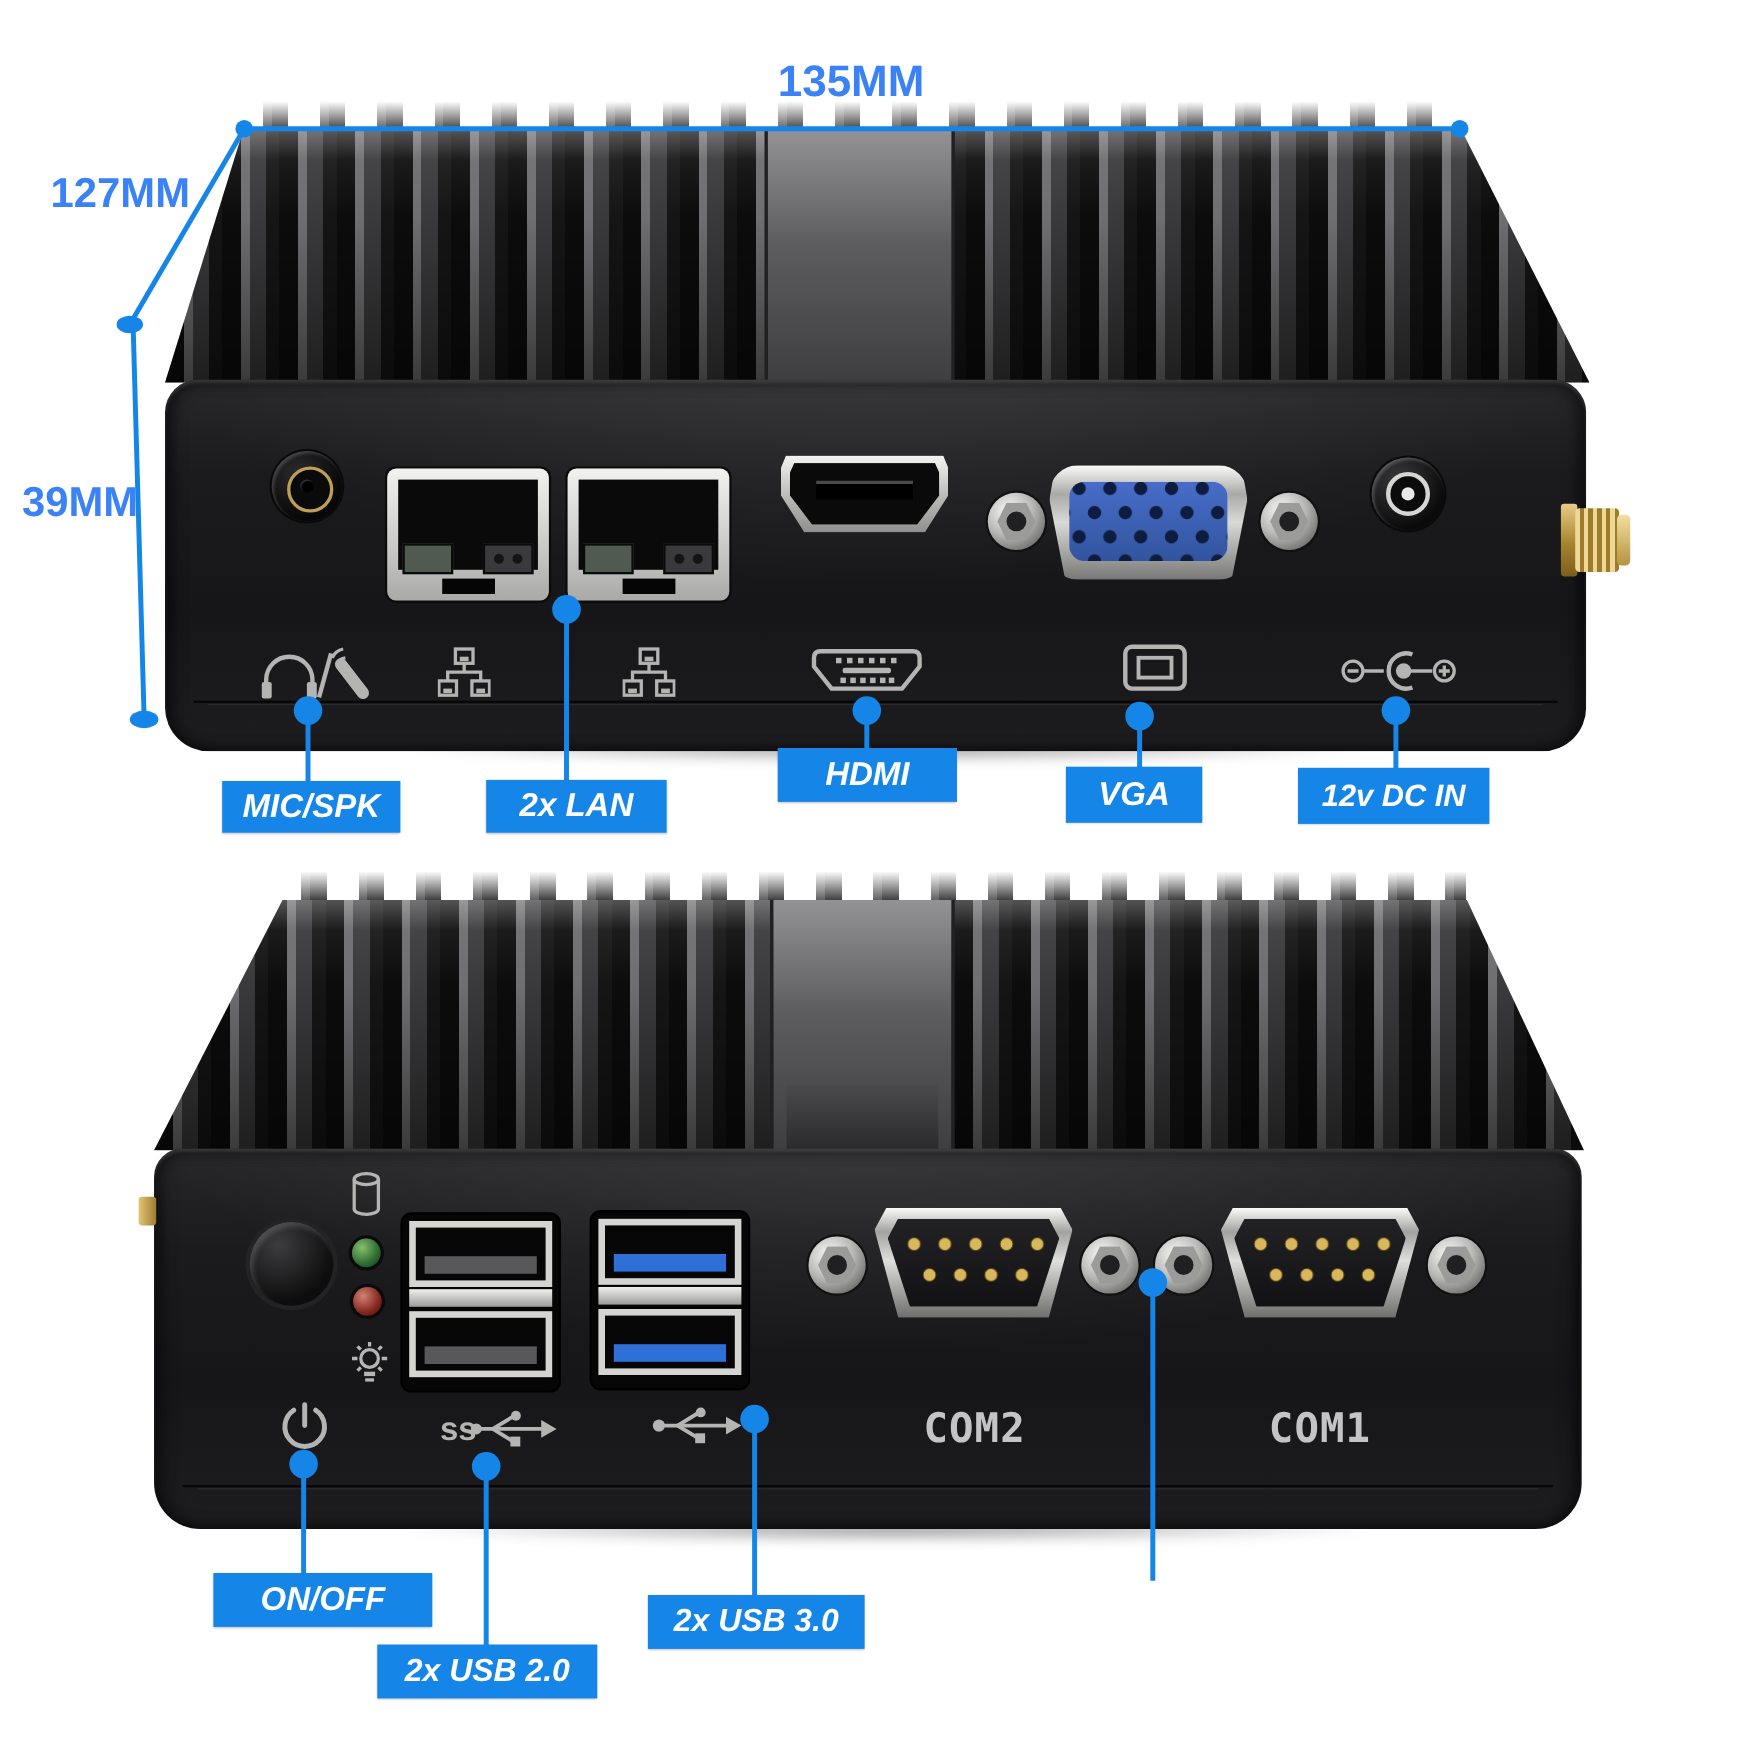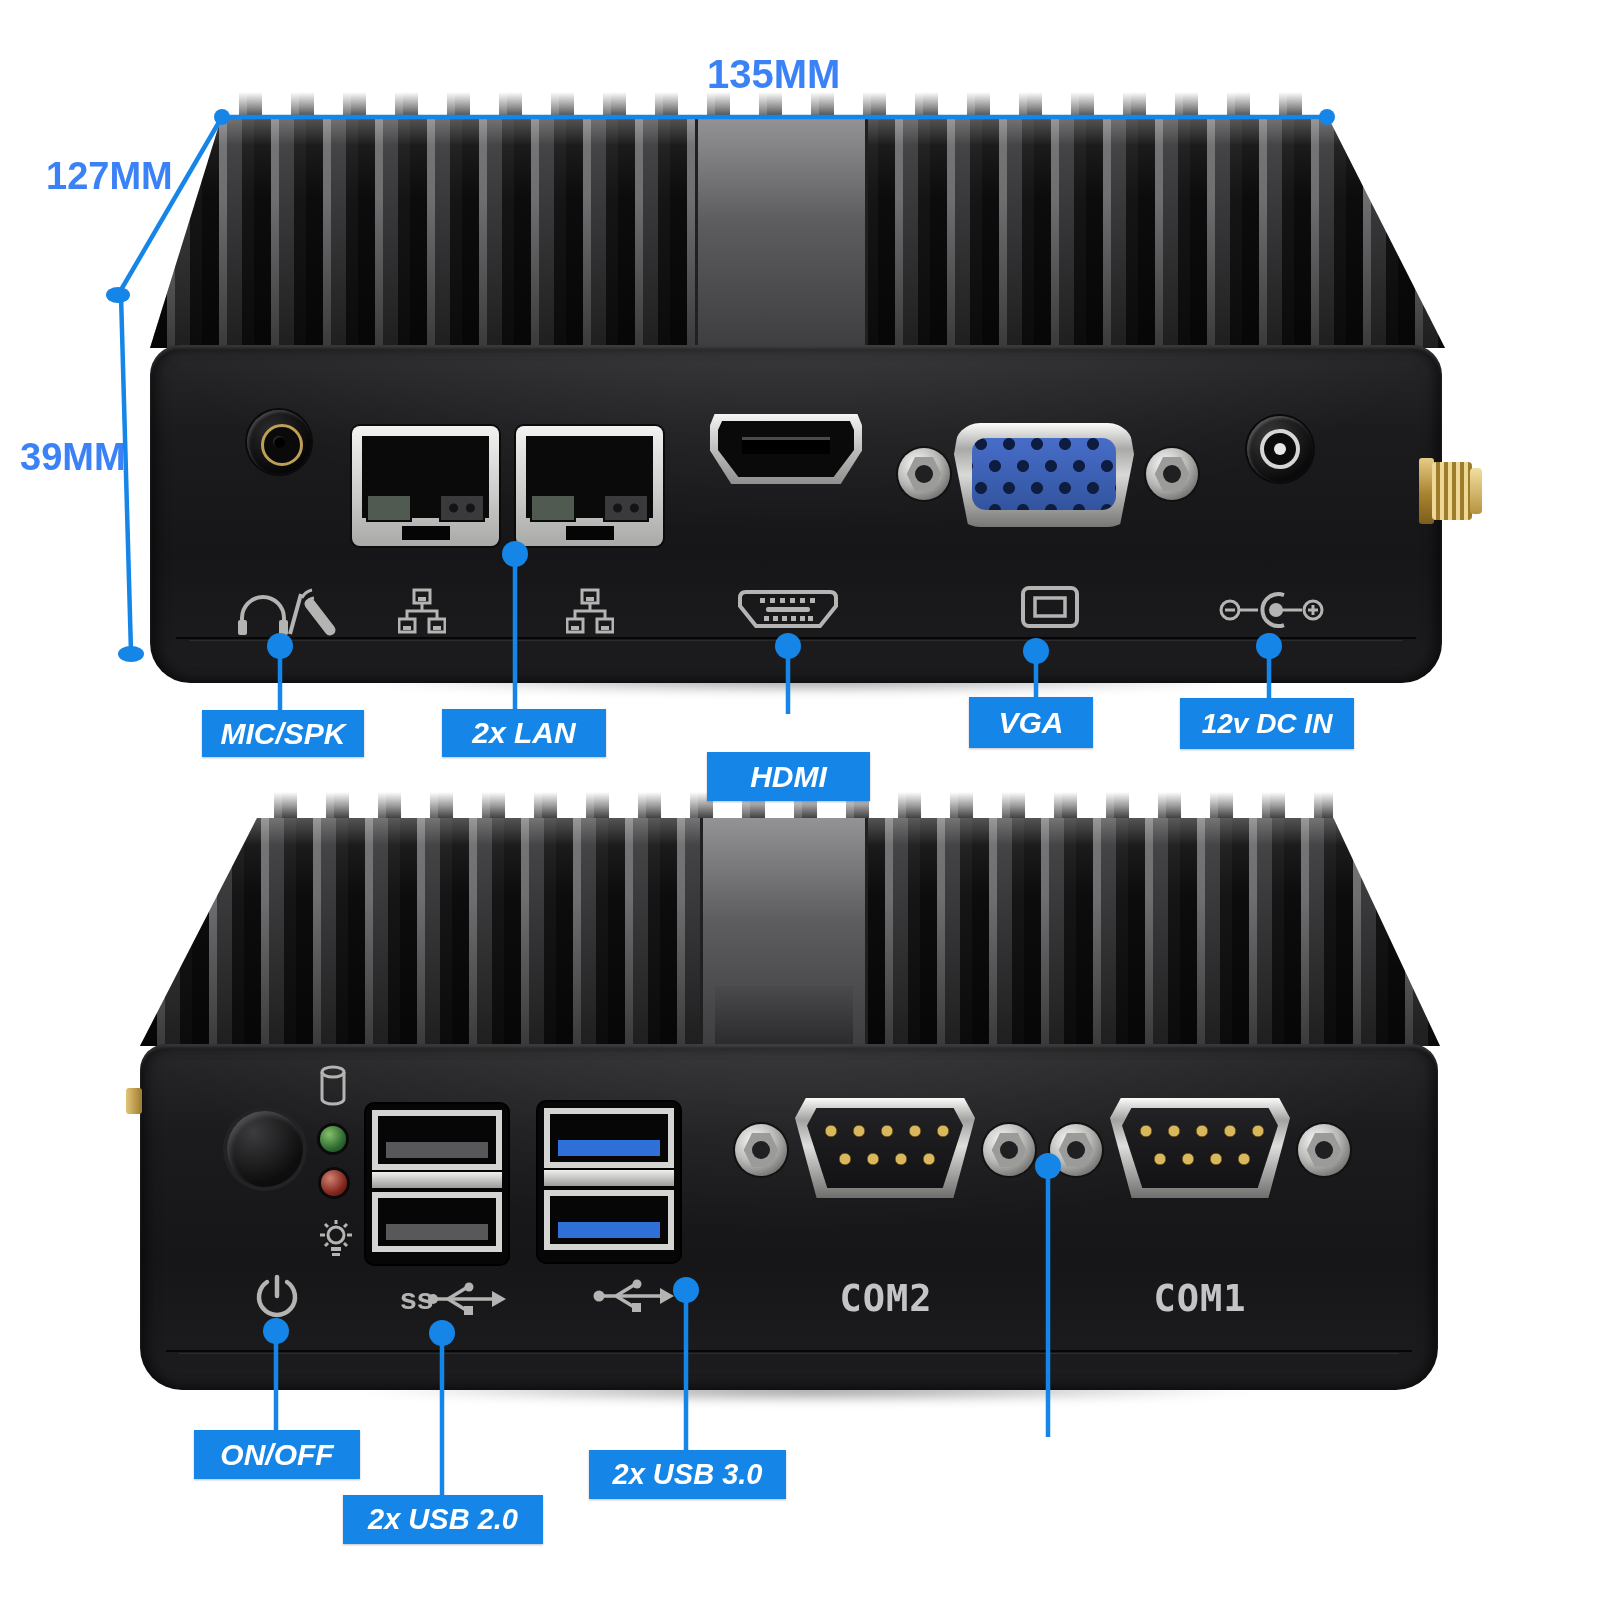--- a/index.html
+++ b/index.html
@@ -428,21 +428,21 @@
         <line x1="442" y1="1333" x2="442" y2="1499"></line>
       <circle cx="686" cy="1290" r="13" stroke="none"></circle>
         <line x1="686" y1="1290" x2="686" y2="1454"></line>
       <circle cx="1048" cy="1166" r="13" stroke="none"></circle>
         <line x1="1048" y1="1166" x2="1048" y2="1437"></line>
     </g>
   </svg>
 
   <div class="callout" style="left:202px;top:710px;width:162px;height:47px;background:#1586e8;font-size:30px;">MIC/SPK</div>
   <div class="callout" style="left:442px;top:709px;width:164px;height:48px;background:#1586e8;font-size:30px;">2x LAN</div>
-  <div class="callout" style="left:707px;top:752px;width:163px;height:49px;background:#1586e8;font-size:30px;">HDMI</div>
+  <div class="callout" style="left:707px;top:680px;width:163px;height:49px;background:#1586e8;font-size:30px;">HDMI</div>
   <div class="callout" style="left:969px;top:697px;width:124px;height:51px;background:#1586e8;font-size:30px;">VGA</div>
   <div class="callout" style="left:1180px;top:698px;width:174px;height:51px;background:#1586e8;font-size:28px;">12v DC IN</div>
 
-  <div class="callout" style="left:194px;top:1430px;width:166px;height:49px;background:#1586e8;font-size:30px;">ON/OFF</div>
+  <div class="callout" style="left:194px;top:1430px;width:199px;height:49px;background:#1586e8;font-size:30px;">ON/OFF</div>
   <div class="callout" style="left:343px;top:1495px;width:200px;height:49px;background:#1586e8;font-size:29px;">2x USB 2.0</div>
   <div class="callout" style="left:589px;top:1450px;width:197px;height:49px;background:#1586e8;font-size:29px;">2x USB 3.0</div>
 
 </div>
 
 </body></html>

